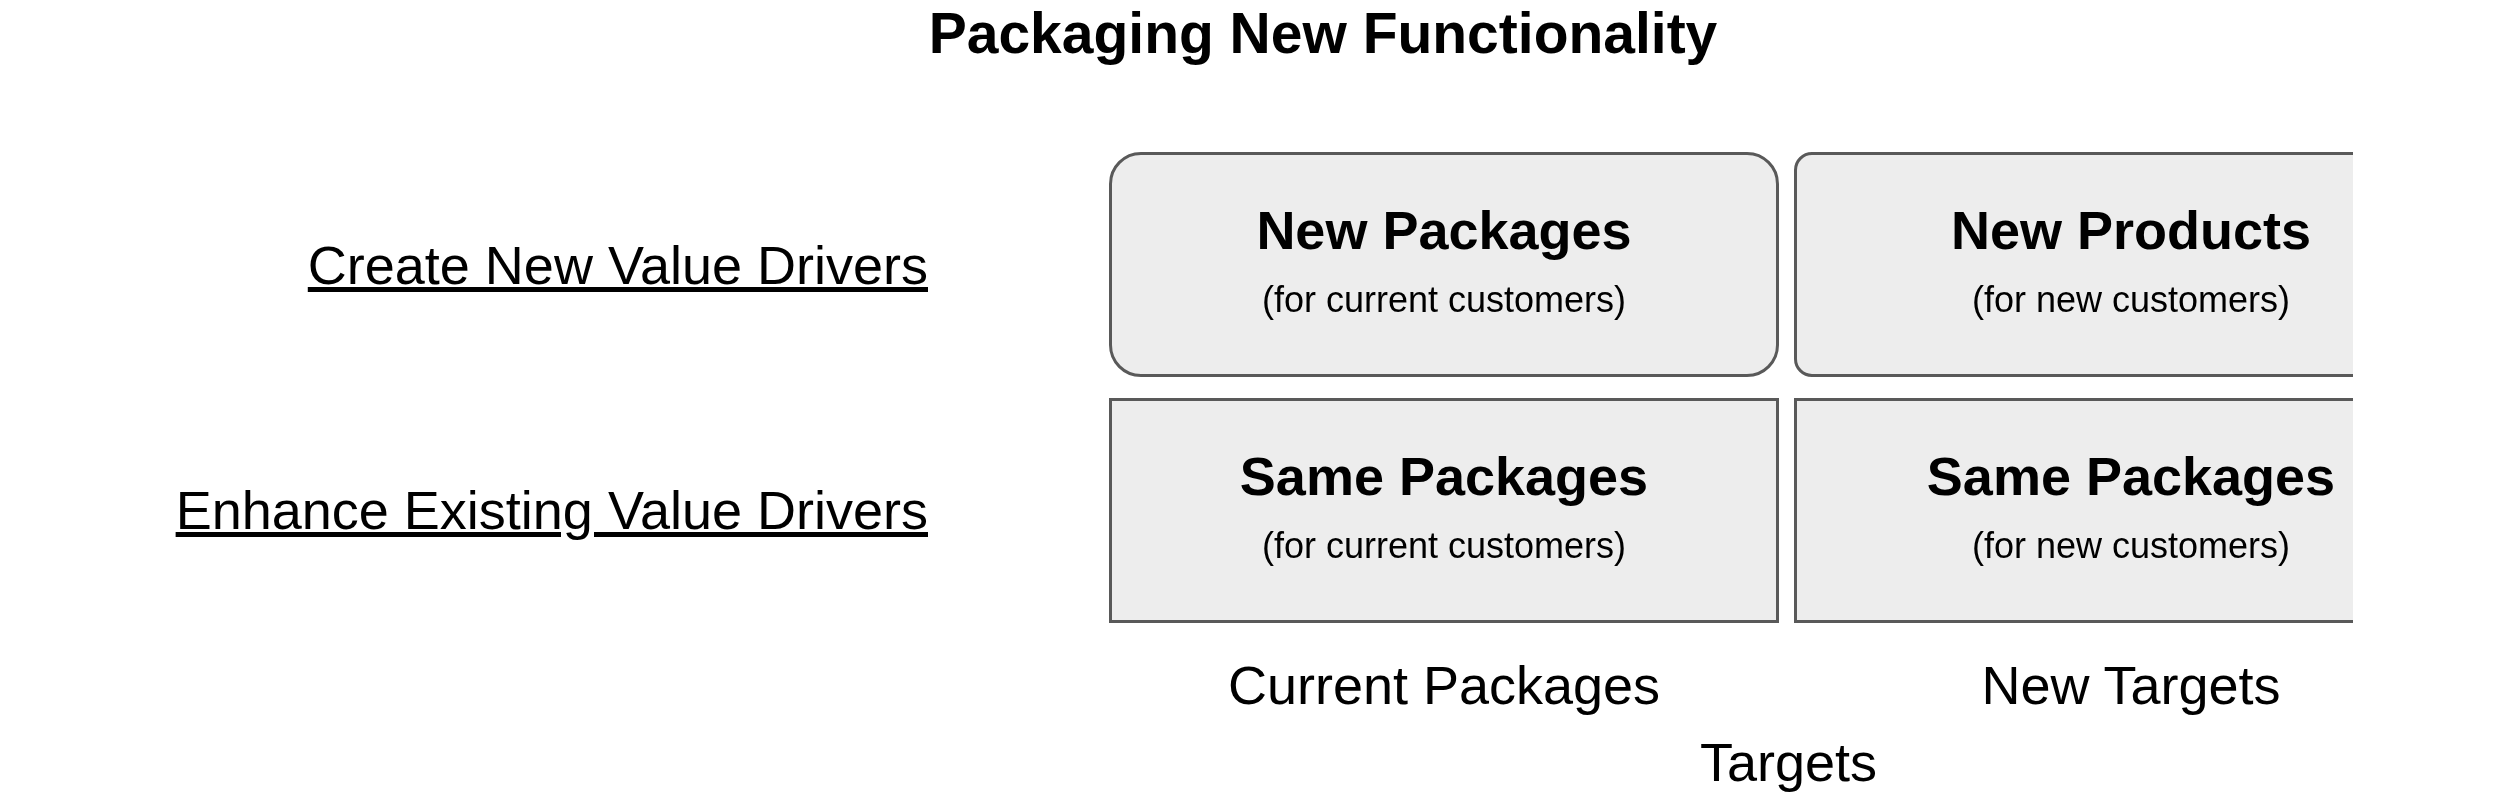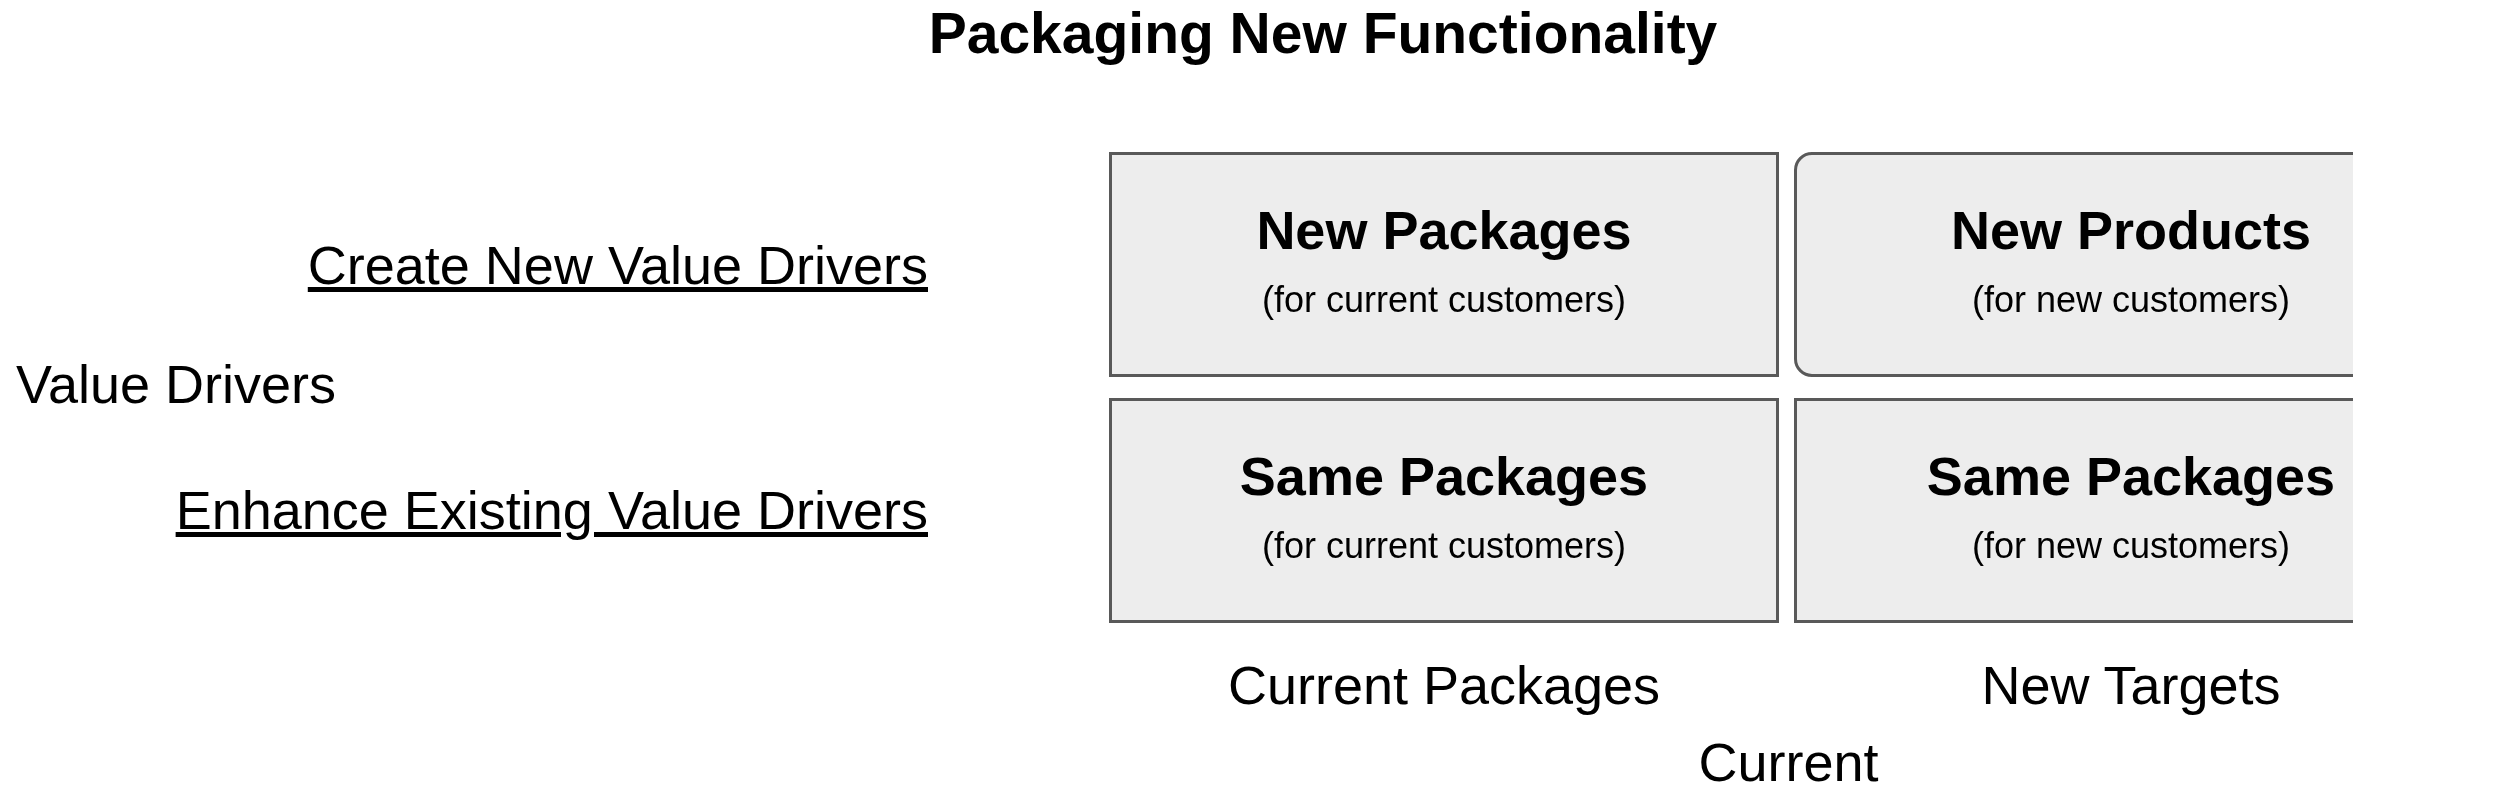--- a/index.html
+++ b/index.html
@@ -51,21 +51,21 @@
     position: absolute;
     background: #ededed;
     border: 3px solid #595959;
     box-sizing: border-box;
     display: flex;
     flex-direction: column;
     align-items: center;
     justify-content: center;
     text-align: center;
   }
-  .cell.tl { left: 1109px; top: 152px; width: 670px; height: 225px; }
+  .cell.tl { left: 1109px; top: 152px; width: 670px; height: 225px; border-radius: 32px; }
   .cell.tr { left: 1794px; top: 152px; width: 674px; height: 225px; border-radius: 18px; }
   .cell.bl { left: 1109px; top: 398px; width: 670px; height: 225px; }
   .cell.br { left: 1794px; top: 398px; width: 674px; height: 225px; }
   .cell-title {
     font-size: 54px;
     font-weight: bold;
     line-height: 70px;
     white-space: nowrap;
   }
   .cell-subtitle {
@@ -95,21 +95,20 @@
     white-space: nowrap;
   }
 </style>
 </head>
 <body>
 
 <div id="canvas">
 
   <div class="diagram-title">Packaging New Functionality</div>
 
-  <div class="y-axis-label">Value Drivers</div>
 
   <div class="row-label row-0">Create New Value Drivers</div>
 
   <div class="row-label row-1">Enhance Existing Value Drivers</div>
 
   <div class="cell tl">
     <div class="cell-title">New Packages</div>
     <div class="cell-subtitle">(for current customers)</div>
   </div>
 
@@ -125,15 +124,15 @@
 
   <div class="cell br">
     <div class="cell-title">Same Packages</div>
     <div class="cell-subtitle">(for new customers)</div>
   </div>
 
   <div class="col-label col-0">Current Packages</div>
 
   <div class="col-label col-1">New Targets</div>
 
-  <div class="x-axis-label">Current</div>
+  <div class="x-axis-label">Targets</div>
 
 </div>
 
 </body></html>

